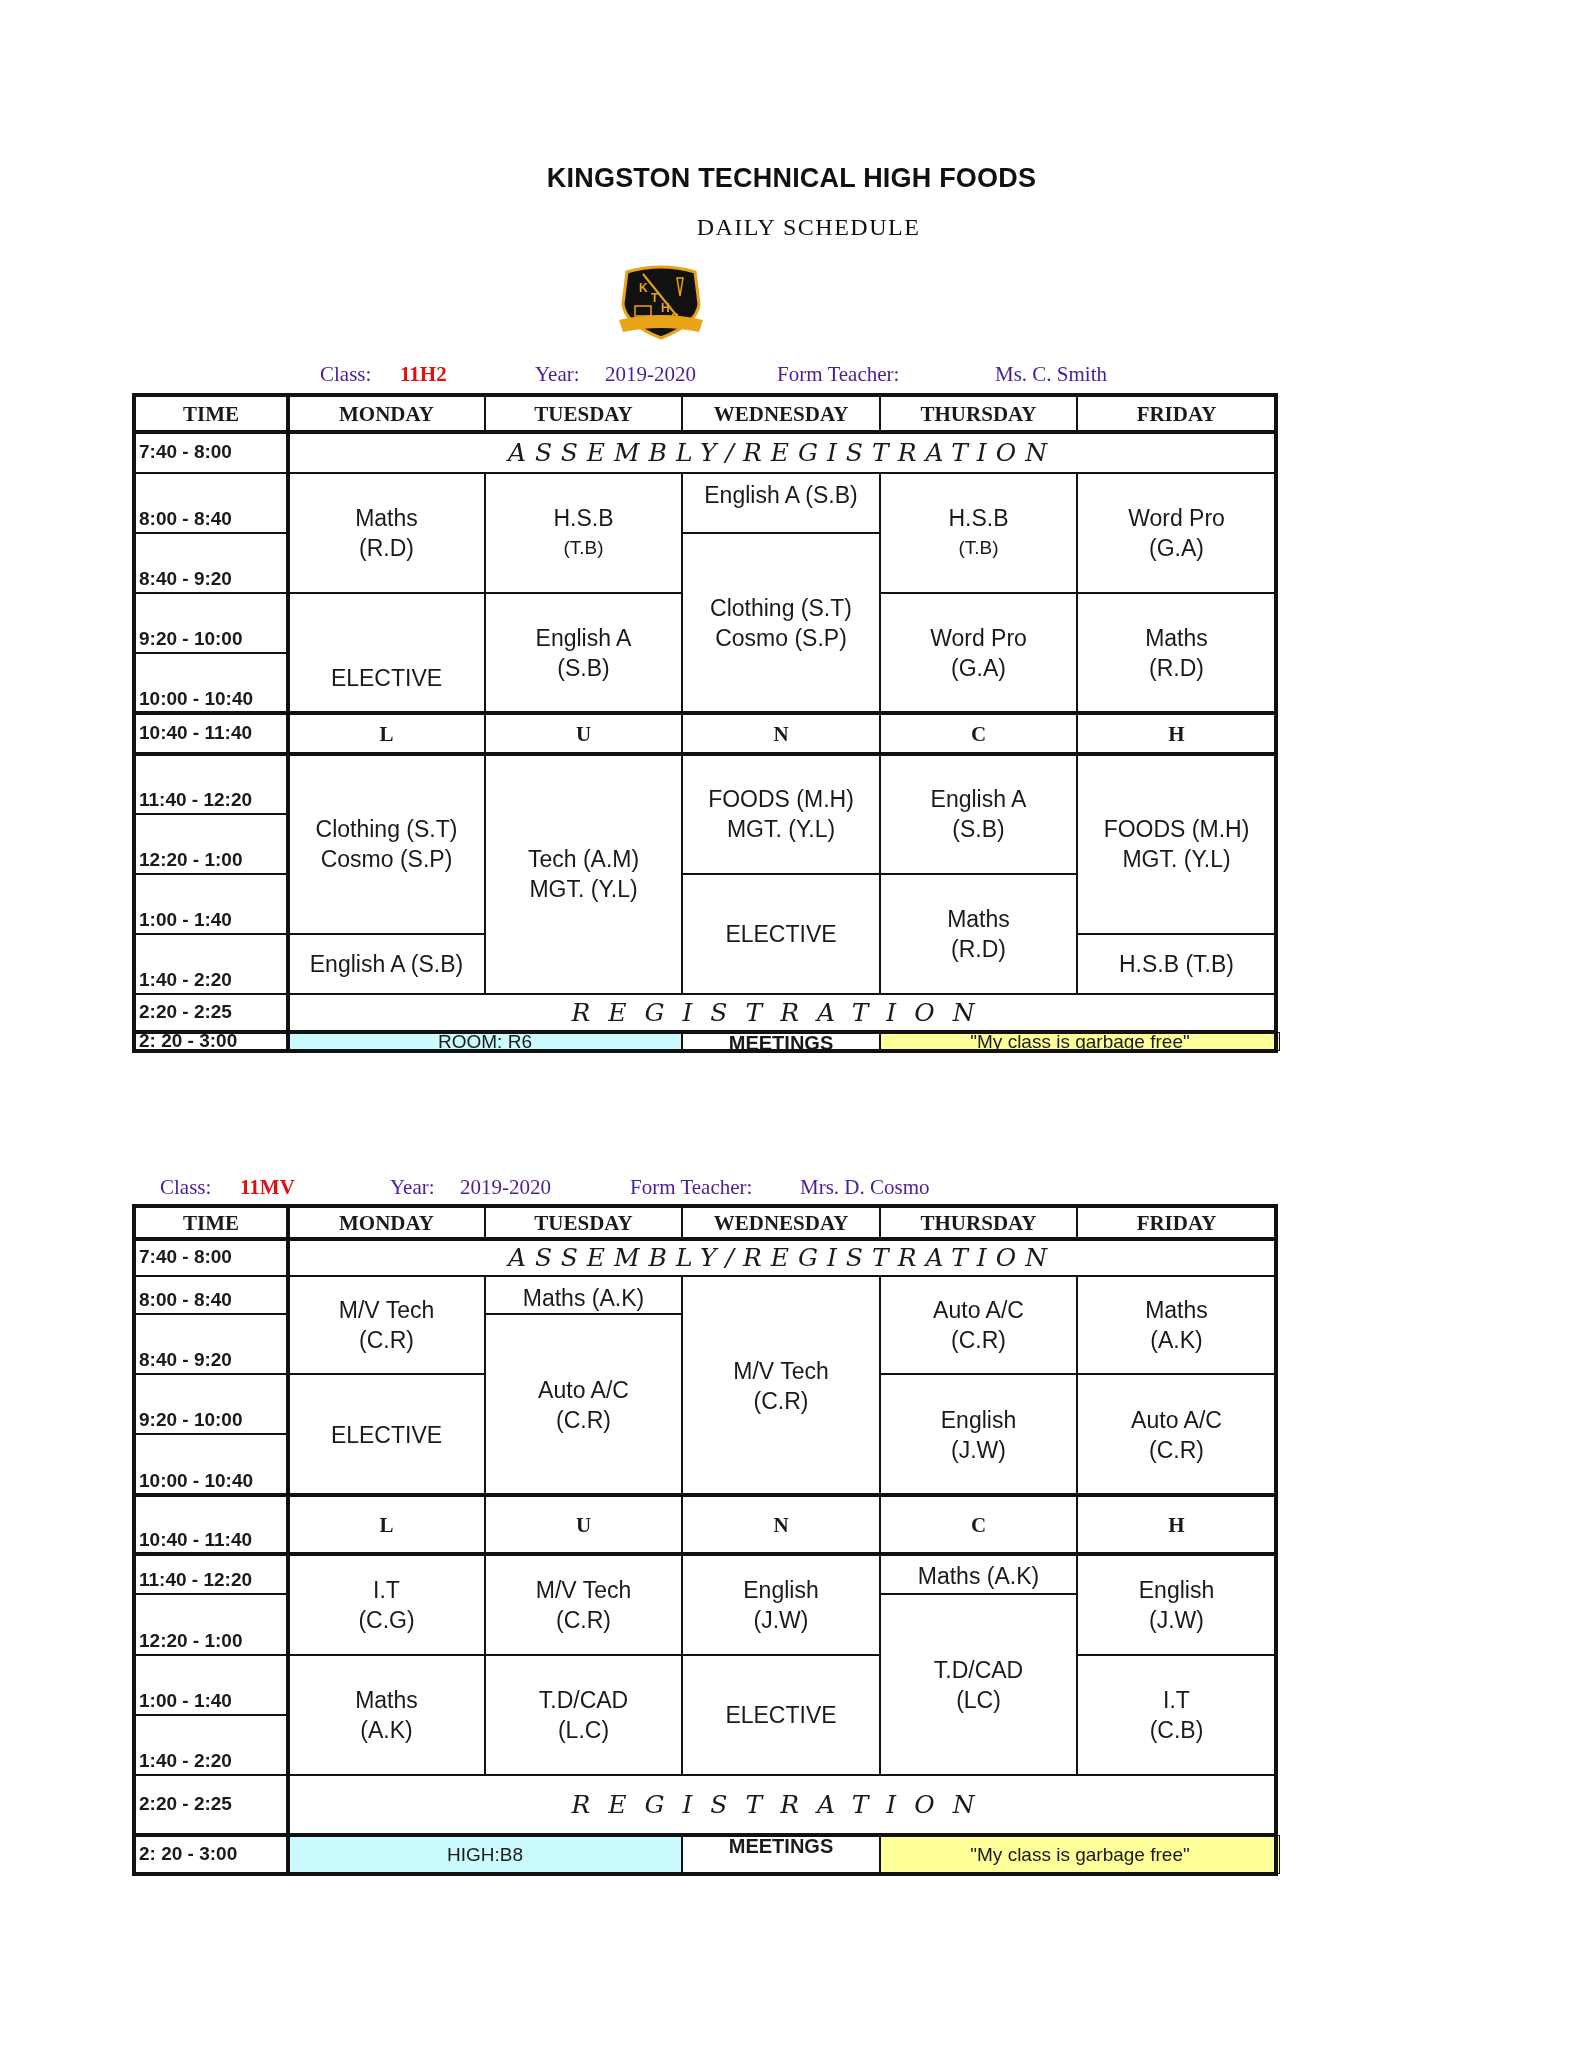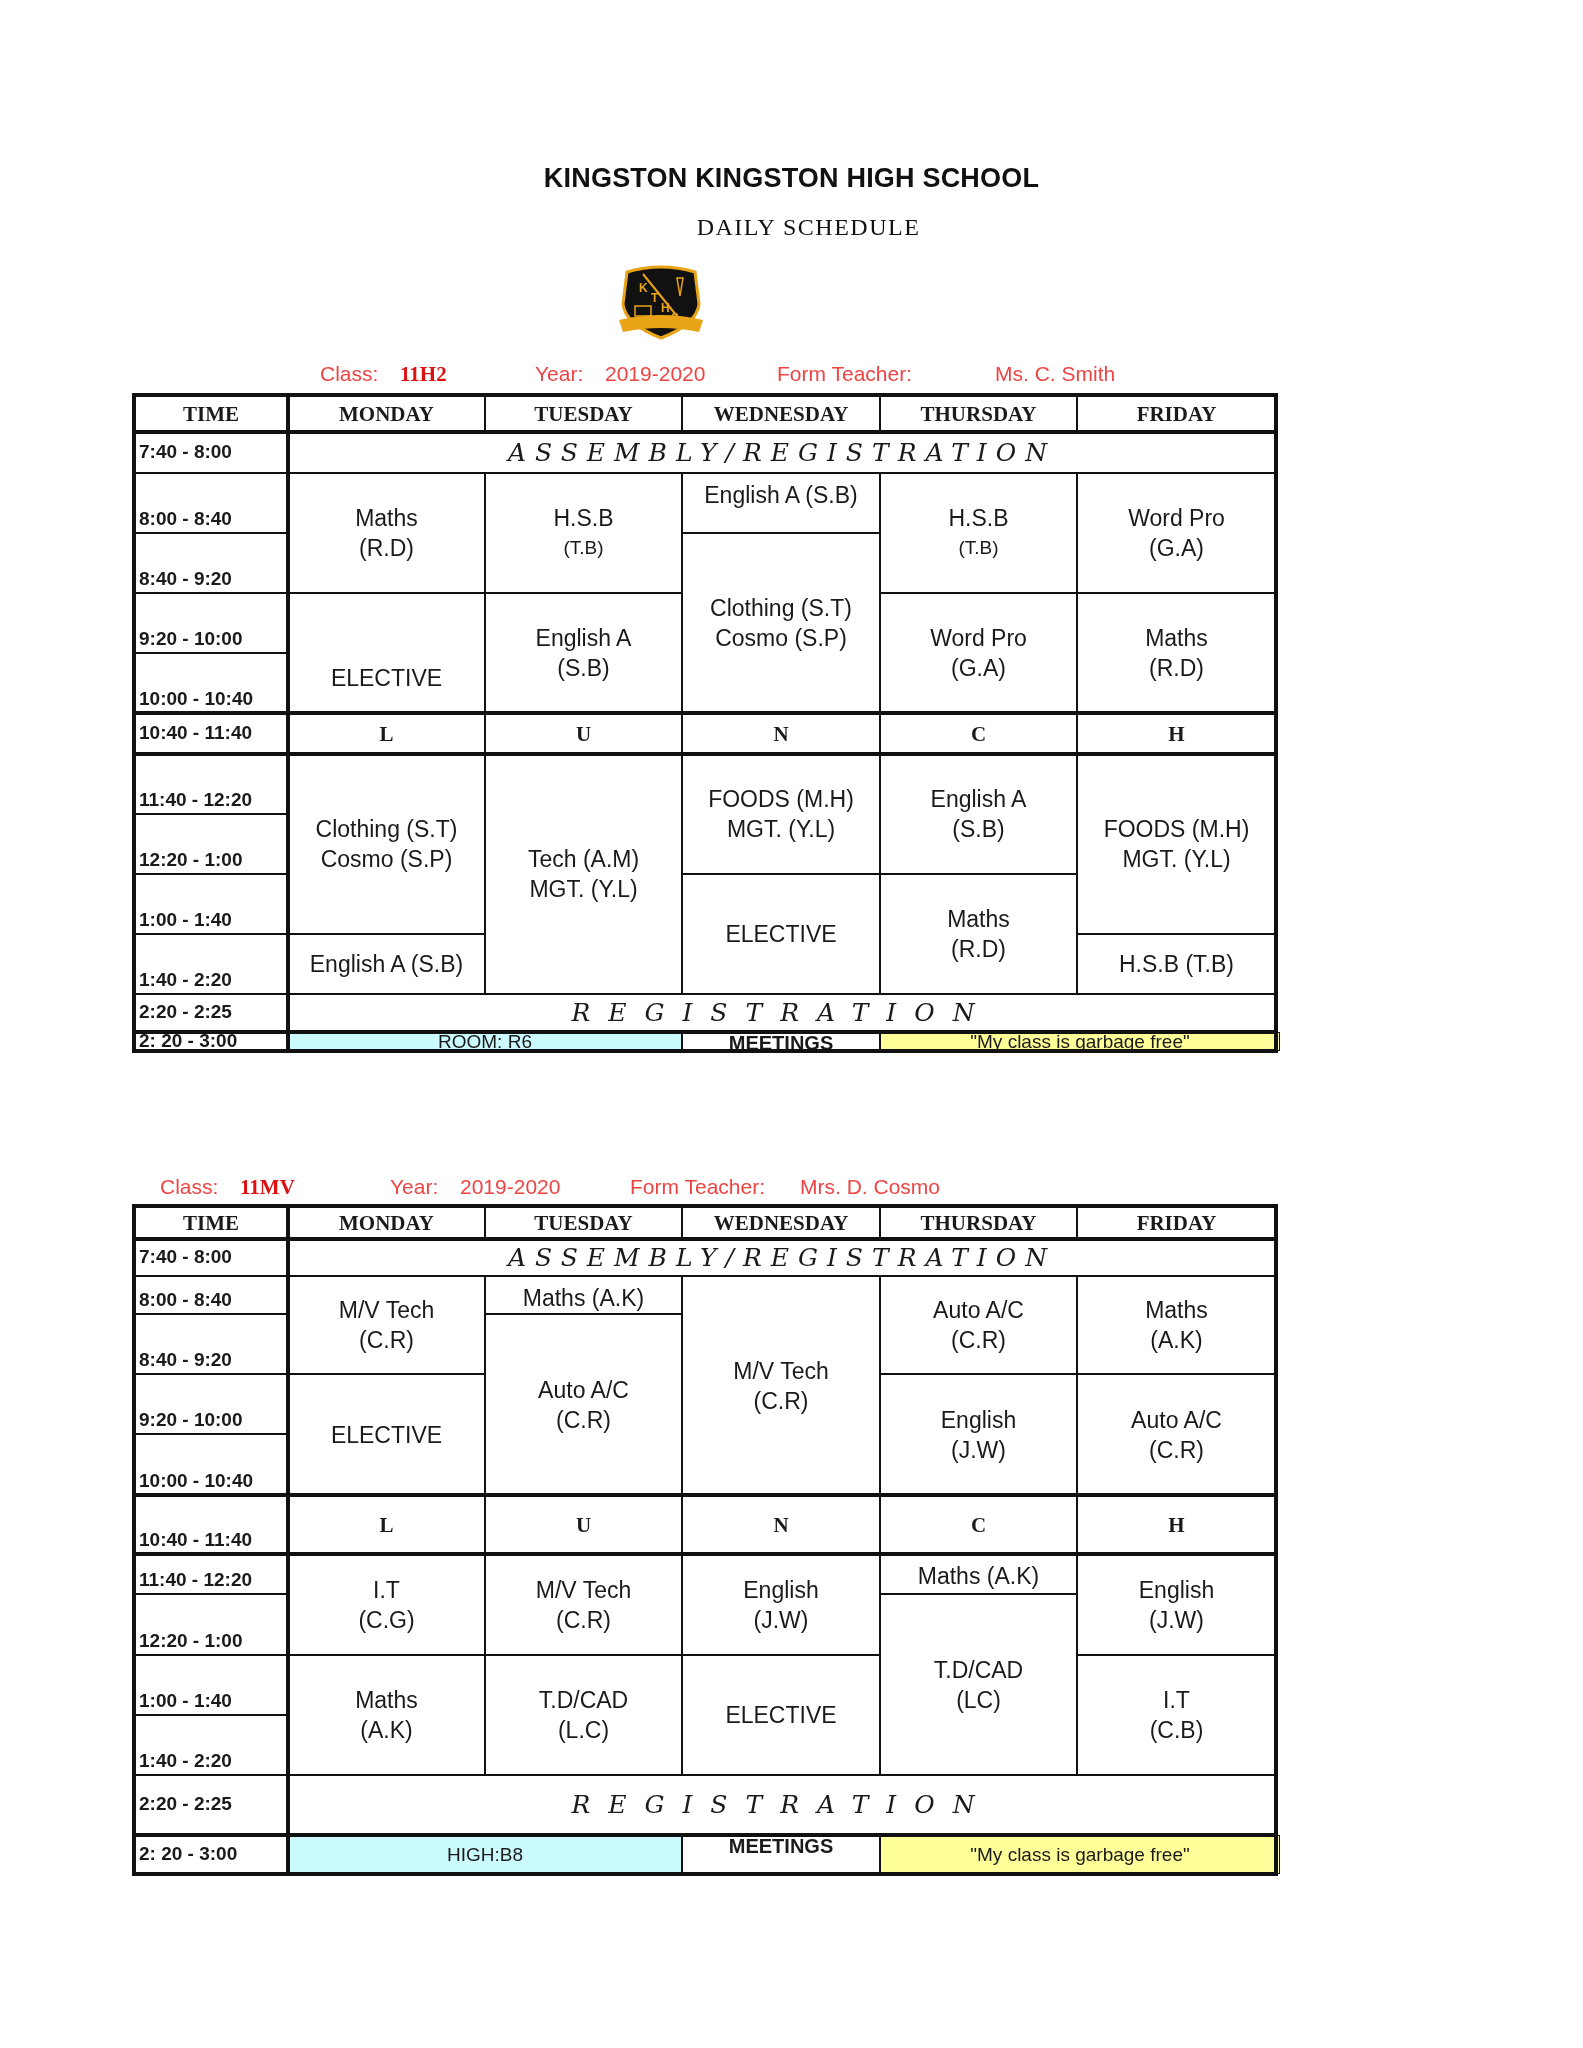--- a/index.html
+++ b/index.html
@@ -1,38 +1,38 @@
 <!DOCTYPE html>
 <html><head>
 <meta charset="utf-8">
 <style>
   html,body{margin:0;padding:0;background:#fff;}
   body{width:1583px;height:2048px;position:relative;overflow:hidden;font-family:"Liberation Sans",sans-serif;color:#111;}
   .abs{position:absolute;}
   .title{left:0;width:1583px;top:163px;text-align:center;font-family:"Liberation Sans",sans-serif;font-weight:bold;font-size:27px;letter-spacing:0.2px;}
   .subtitle{left:17px;width:1583px;top:214px;text-align:center;font-family:"Liberation Serif",serif;font-size:24px;letter-spacing:1.5px;}
   .logo{left:613px;top:264px;width:96px;height:78px;}
-  .classline{font-family:Liberation Sans, sans-serif;font-size:21px;color:#ef4444;white-space:nowrap;}
+  .classline{font-family:Liberation Serif, serif;font-size:21px;color:#4c1d95;white-space:nowrap;}
   .cell{position:absolute;box-sizing:border-box;border:1.5px solid #111;display:flex;flex-direction:column;align-items:center;justify-content:center;text-align:center;background:#fff;font-size:23px;line-height:30px;color:#1a1a1a;}
   .cell.top{justify-content:flex-start;padding-top:6px;}
   .cell .small{font-size:19px;}
   .hdr{font-family:"Liberation Serif",serif;font-weight:bold;font-size:21px;}
   .time{align-items:flex-start;justify-content:flex-end;padding:0 0 2px 4px;font-weight:bold;font-size:19px;line-height:22px;}
   .time.mid{justify-content:center;}
   .script{font-family:"DejaVu Serif",serif;font-style:italic;font-size:25px;letter-spacing:9px;}
   .lunch{font-family:"Liberation Serif",serif;font-weight:bold;font-size:21px;}
   .meet{font-weight:bold;font-size:20px;line-height:20px;justify-content:flex-start;}
   .foot{font-size:19px;line-height:22px;}
   .frame{position:absolute;box-sizing:border-box;border:4px solid #111;pointer-events:none;}
   .hline{position:absolute;height:4px;background:#111;}
 </style>
 </head>
 <body>
 
-<div class="abs title">KINGSTON KINGSTON HIGH SCHOOL</div>
+<div class="abs title">KINGSTON TECHNICAL HIGH FOODS</div>
 <div class="abs subtitle">DAILY SCHEDULE</div>
 <div class="abs logo">
   <svg width="96" height="78" viewBox="0 0 96 78">
     <path d="M14 8 Q48 -2 82 8 L86 40 Q84 60 48 74 Q12 60 10 40 Z" fill="#111" stroke="#e8a317" stroke-width="3"></path>
     <path d="M6 56 Q48 46 90 56 L86 68 Q48 60 10 68 Z" fill="#e8a317"></path>
     <line x1="30" y1="10" x2="72" y2="62" stroke="#e8a317" stroke-width="2"></line>
     <text x="26" y="28" font-family="Liberation Sans, sans-serif" font-weight="bold" font-size="12" fill="#e8a317">K</text>
     <text x="38" y="38" font-family="Liberation Sans, sans-serif" font-weight="bold" font-size="12" fill="#e8a317">T</text>
     <text x="48" y="48" font-family="Liberation Sans, sans-serif" font-weight="bold" font-size="12" fill="#e8a317">H</text>
     <text x="58" y="58" font-family="Liberation Sans, sans-serif" font-weight="bold" font-size="12" fill="#e8a317">S</text>

